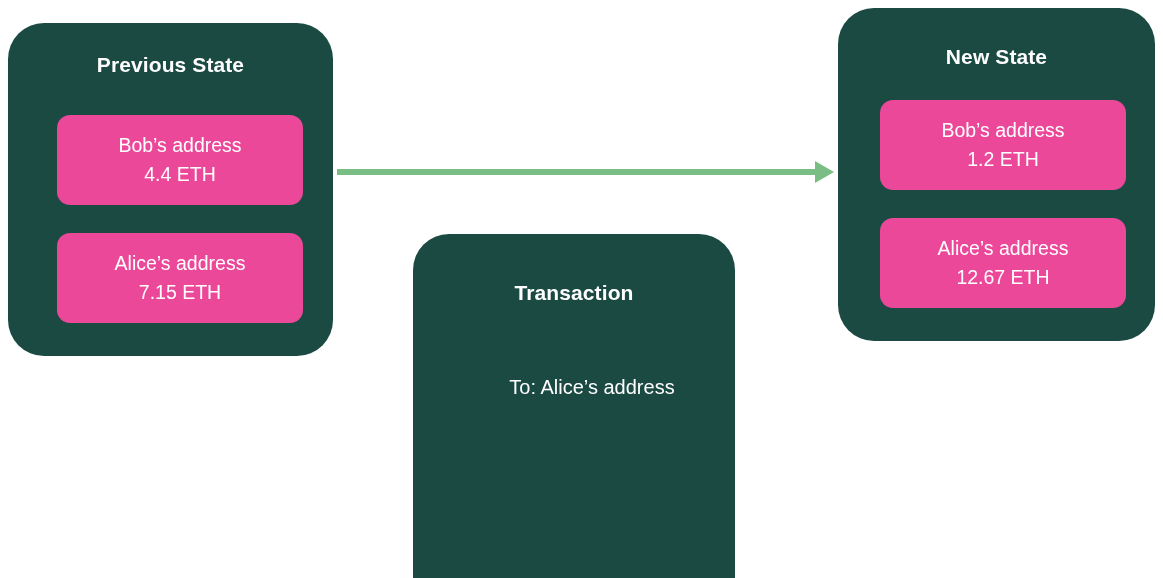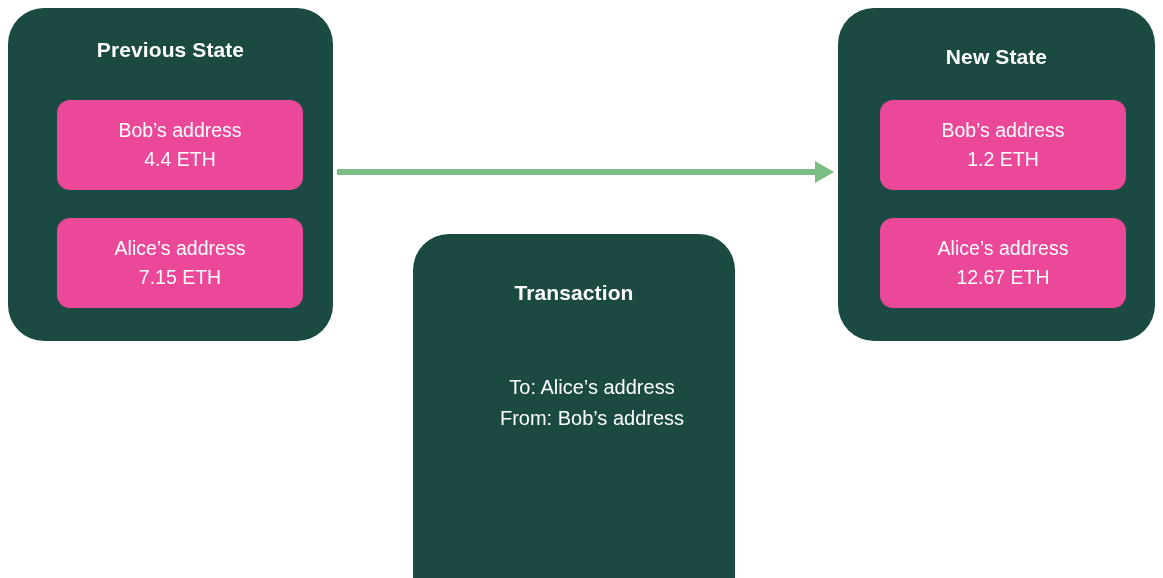--- a/index.html
+++ b/index.html
@@ -34,21 +34,21 @@
     text-align: center;
     color: #ffffff;
     font-weight: bold;
     font-size: 21px;
     letter-spacing: 0.1px;
     line-height: 26px;
   }
 
   #panel-prev {
     left: 8px;
-    top: 8px;
+    top: 23px;
     width: 325px;
     height: 333px;
   }
   #panel-prev .panel-title { top: 29px; }
 
   #panel-new {
     left: 838px;
     top: 8px;
     width: 317px;
     height: 333px;
@@ -136,21 +136,20 @@
 
   <svg id="flow-arrow" viewBox="0 0 500 40">
     <path d="M 2 17 L 480 17 L 480 9 L 499 20 L 480 31 L 480 23 L 2 23 Z" fill="#7bbe85"></path>
   </svg>
 
   <div id="panel-tx" class="panel">
     <div class="panel-title">Transaction</div>
 
     <div class="tx-body">
       <div class="tx-line">To: Alice’s address</div>
-      <div class="tx-line">From: Bob’s address</div>
     </div>
   </div>
 
   <div id="panel-new" class="panel">
     <div class="panel-title">New State</div>
 
     <div class="chip slot-0">
       <div class="chip-line">Bob’s address</div>
       <div class="chip-line">1.2 ETH</div>
     </div>

